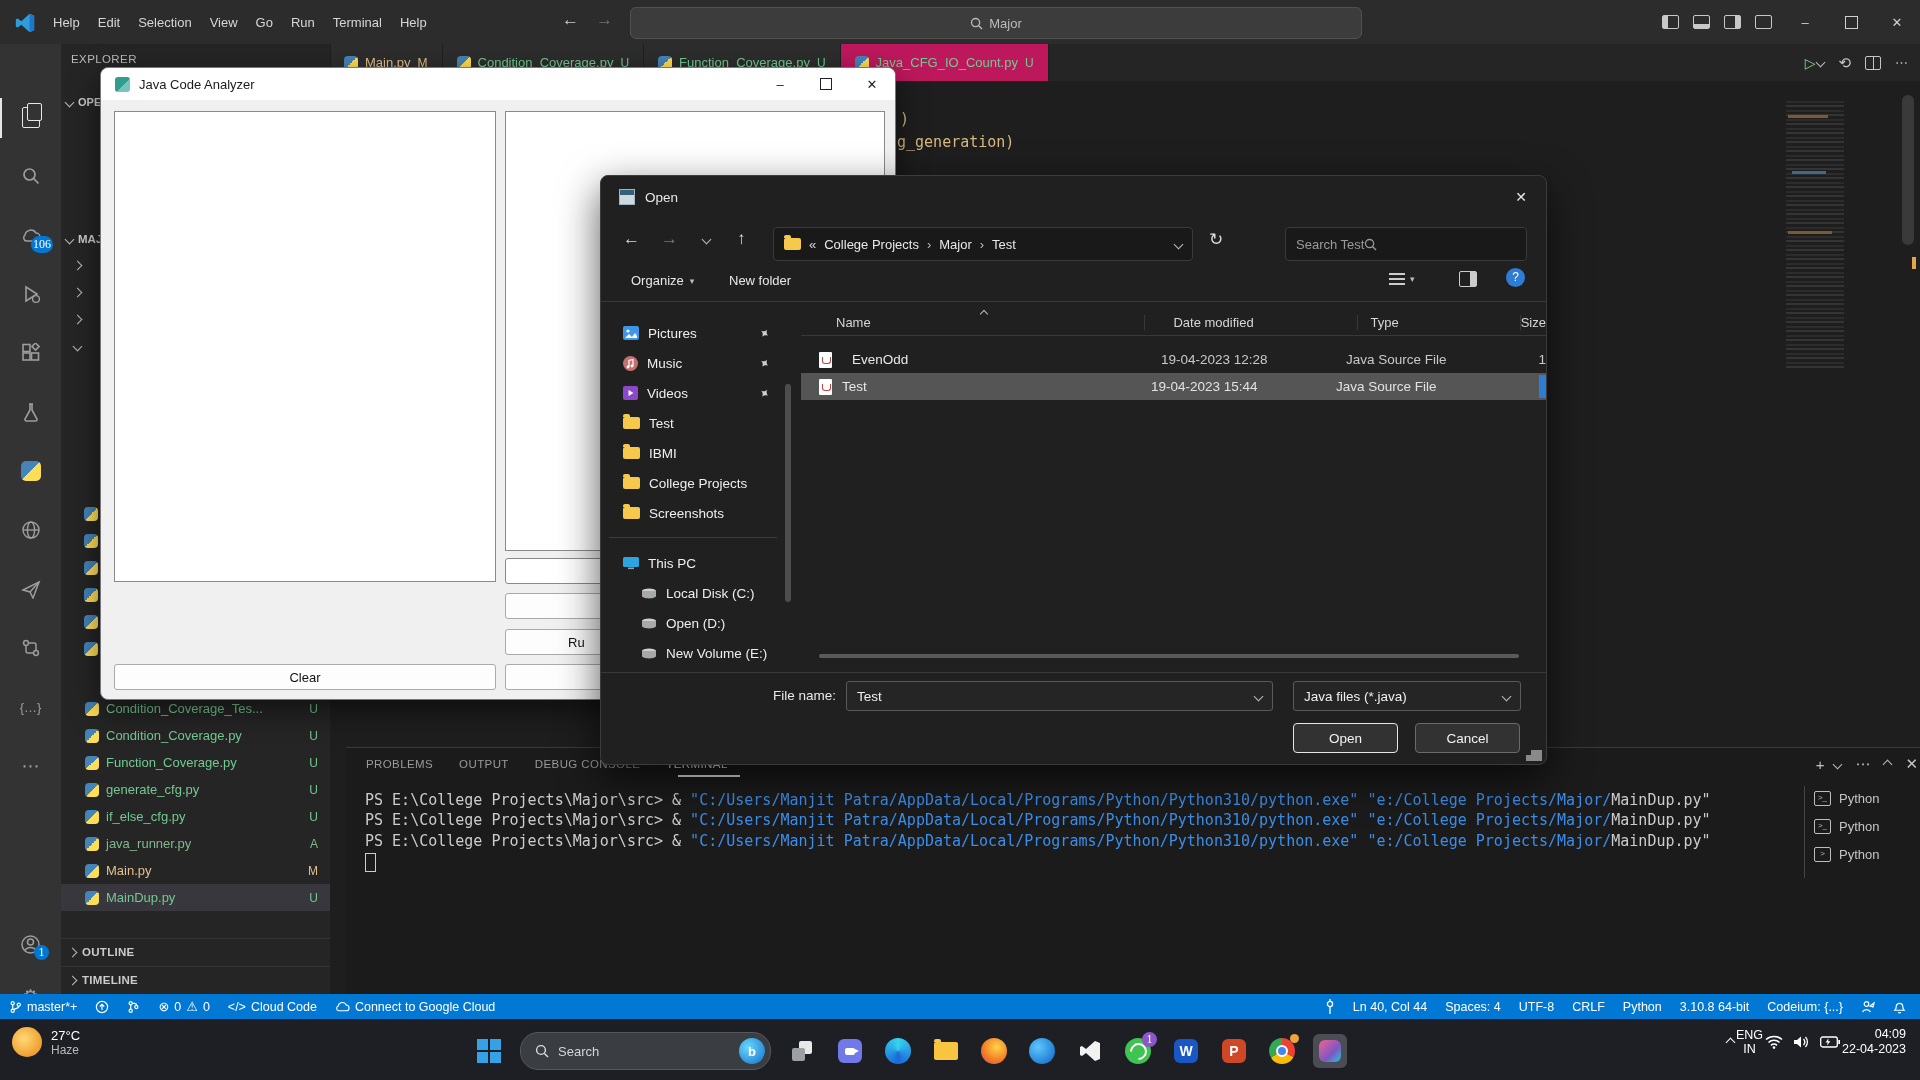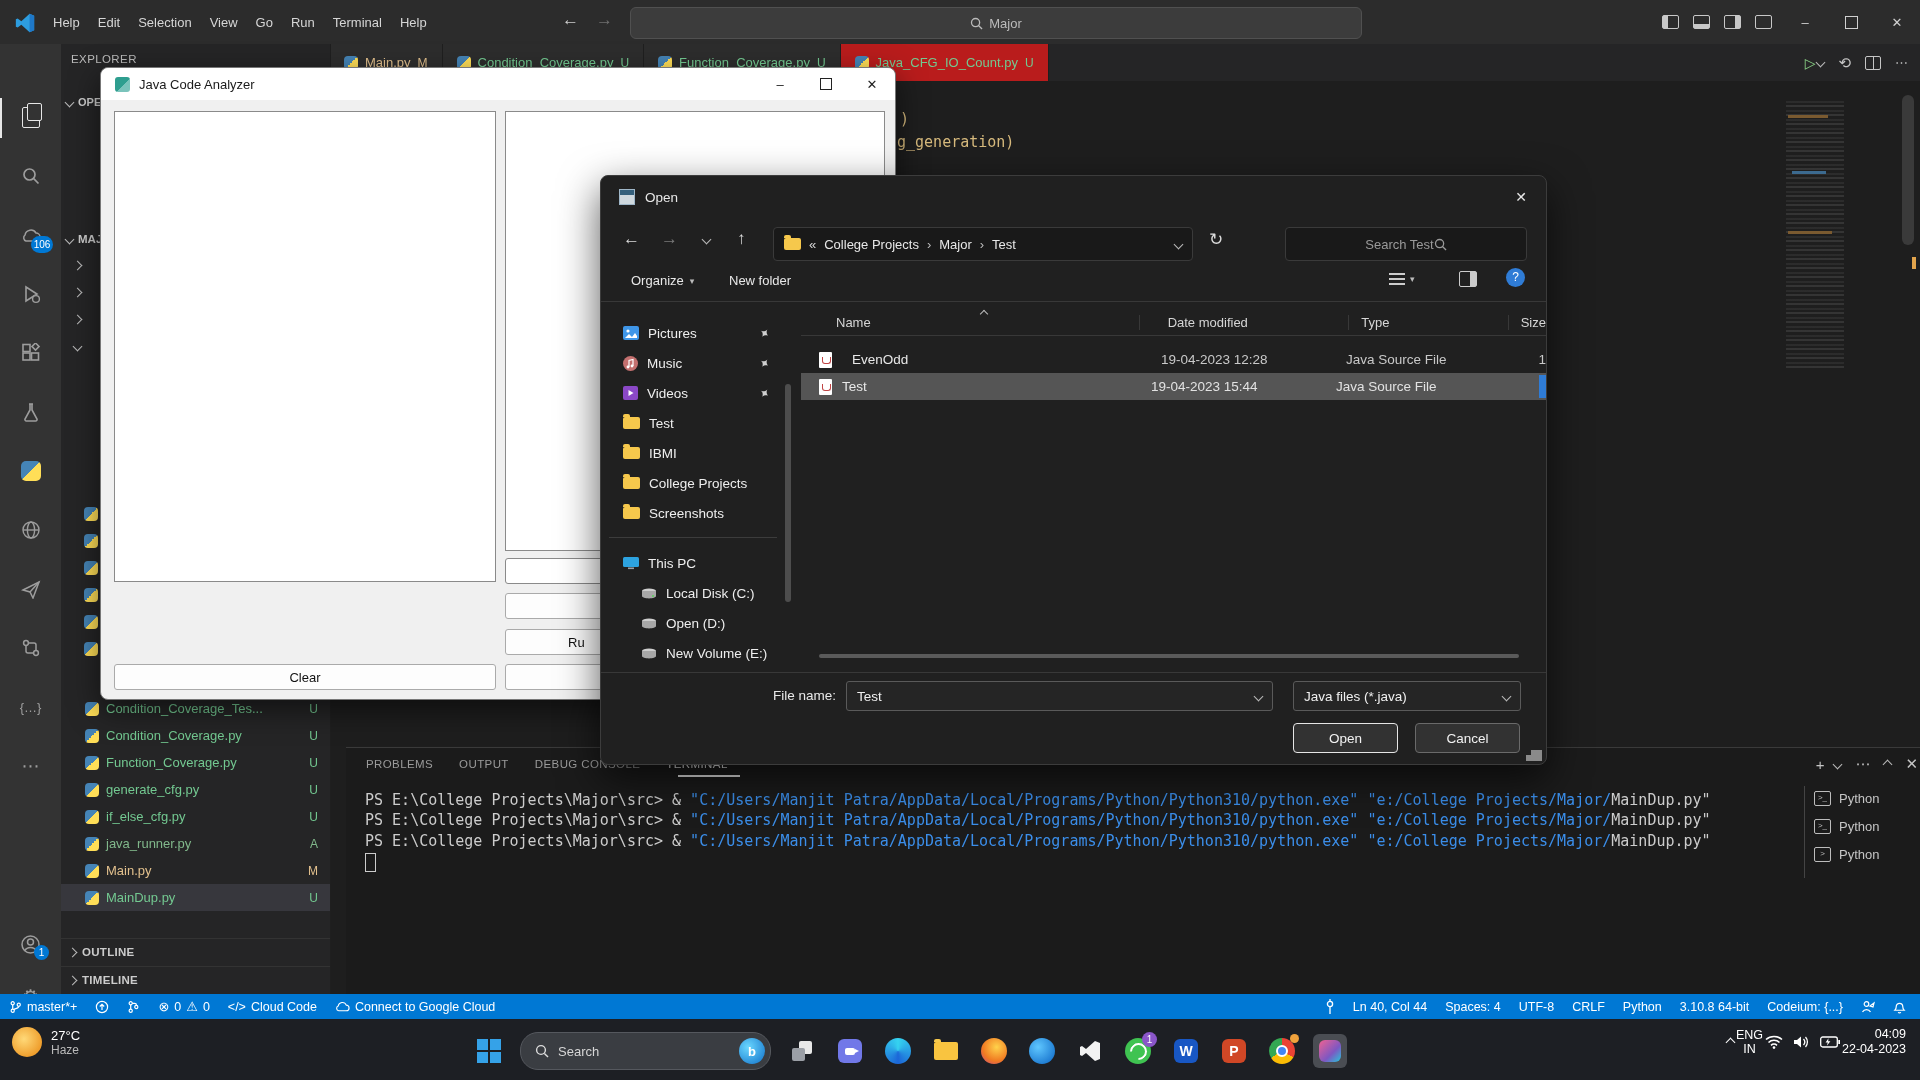--- a/index.html
+++ b/index.html
@@ -16,27 +16,27 @@
   
   #titlebar{left:0;top:0;width:1920px;height:44px;background:#2c2c2c;}
   .tb-menu{padding:0 9px;height:28px;display:flex;align-items:center;border-radius:5px;color:#d6d6d6;}
   #tb-search{left:630px;top:7px;width:730px;height:30px;background:#3c3c3c;border:1px solid #505050;
     border-radius:6px;color:#bbb;display:flex;align-items:center;justify-content:center;gap:6px;}
   .winctl{width:46px;height:44px;display:flex;align-items:center;justify-content:center;color:#d0d0d0;font-size:13px;}
   
   #tabbar{left:330px;top:44px;width:1590px;height:37px;background:#252526;display:flex;}
   .tab{height:37px;display:flex;align-items:center;gap:7px;padding:0 14px;background:#2d2d2d;
     border-right:1px solid #1f1f1f;font-size:13px;}
-  .tab.active{background:#b91c1c;}
+  .tab.active{background:#be185d;}
   .badge-letter{font-size:12px;}
   
   #activitybar{left:0;top:44px;width:61px;height:950px;background:#333333;}
   .aicon{position:absolute;left:0;width:61px;height:48px;display:flex;align-items:center;justify-content:center;color:#9d9d9d;}
-  .numbadge{position:absolute;background:#0078d4;color:#fff;border-radius:10px;font-size:10px;
-    display:flex;align-items:center;justify-content:center;}
+  .numbadge{position:absolute;background:#0078d4;color:#fff;border-radius:10px;font-size:12px;
+    display:flex;align-items:center;justify-content:center;font-family:Liberation Serif, serif;}
   
   #sidebar{left:61px;top:44px;width:269px;height:950px;background:#252526;border-right:1px solid #1f1f1f;}
   .exp-row{position:absolute;left:0;width:269px;height:27px;display:flex;align-items:center;gap:7px;padding-left:24px;box-sizing:border-box;}
   .pyicon{width:14px;height:14px;border-radius:4px;background:linear-gradient(135deg,#4584b6 50%,#ffde57 50%);flex:0 0 auto;}
   .ubadge{margin-left:auto;margin-right:12px;font-size:12px;}
   .sec-head{position:absolute;left:0;width:269px;height:27px;display:flex;align-items:center;gap:6px;padding-left:8px;
     box-sizing:border-box;border-top:1px solid #333;font-weight:bold;font-size:11.5px;color:#cccccc;letter-spacing:.3px;}
   
   .codeline{color:#d7ba7d;font-size:15px;}
   
@@ -477,21 +477,21 @@
       <div class="folder"></div>
       <span style="margin-left:8px;color:#d8d8d8">«</span>
       <span style="margin-left:8px">College Projects</span>
       <span class="crumb-sep">›</span>
       <span>Major</span>
       <span class="crumb-sep">›</span>
       <span>Test</span>
       <span class="chev down" style="margin-left:auto"></span>
     </div>
     <div class="abs navglyph" style="left:608px;top:53px">↻</div>
-    <div class="dlg-box flex" style="left:684px;top:51px;width:242px;height:34px;padding:0 10px;justify-content:center">
+    <div class="dlg-box flex" style="left:684px;top:51px;width:242px;height:34px;padding:0 10px;justify-content:flex-start">
       <span style="color:#9a9a9a">Search Test</span>
       <svg width="13" height="13" viewBox="0 0 14 14">
           <circle cx="6" cy="6" r="4.4" fill="none" stroke="#9a9a9a" stroke-width="1.4"></circle>
           <line x1="9.4" y1="9.4" x2="13" y2="13" stroke="#9a9a9a" stroke-width="1.4"></line>
         </svg>
     </div>
 
     <div class="abs flex" style="left:30px;top:97px;gap:6px">
       <span>Organize</span>
         <span style="font-size:9px;color:#bbb">▾</span>
@@ -586,21 +586,21 @@
         <span>New Volume (E:)</span>
       </div>
     </div>
     <div class="abs" style="left:184px;top:208px;width:6px;height:218px;background:#4d4d4d;border-radius:3px"></div>
 
     <div class="abs flex" style="left:200px;top:133px;width:745px;height:26px;border-bottom:1px solid #383838">
       <span class="chev up abs" style="left:180px;top:2px;width:5px;height:5px"></span>
       <span class="colhead" style="margin-left:35px;width:310px">Name</span>
       <span class="colhead" style="width:185px;border-left:1px solid #383838;padding-left:28px">Date modified</span>
       <span class="colhead" style="width:150px;border-left:1px solid #383838;padding-left:12px">Type</span>
-      <span class="colhead" style="flex:1;border-left:1px solid #383838;padding-left:12px">Size</span>
+      <span class="colhead" style="flex:1;border-left:1px solid #383838;padding-left:0">Size</span>
     </div>
     <div class="filerow" style="top:170px">
       <div class="javaicon" style="margin-left:18px"></div>
       <span style="margin-left:20px;width:297px">EvenOdd</span>
       <span style="width:185px;color:#c9c9c9;padding-left:12px;box-sizing:border-box">19-04-2023 12:28</span>
       <span style="width:150px;color:#c9c9c9;padding-left:12px;box-sizing:border-box">Java Source File</span>
       <span style="flex:1;text-align:right;color:#c9c9c9">1</span>
     </div>
     <div class="filerow" style="top:197px;background:#555555">
       <div class="javaicon" style="margin-left:18px"></div>

